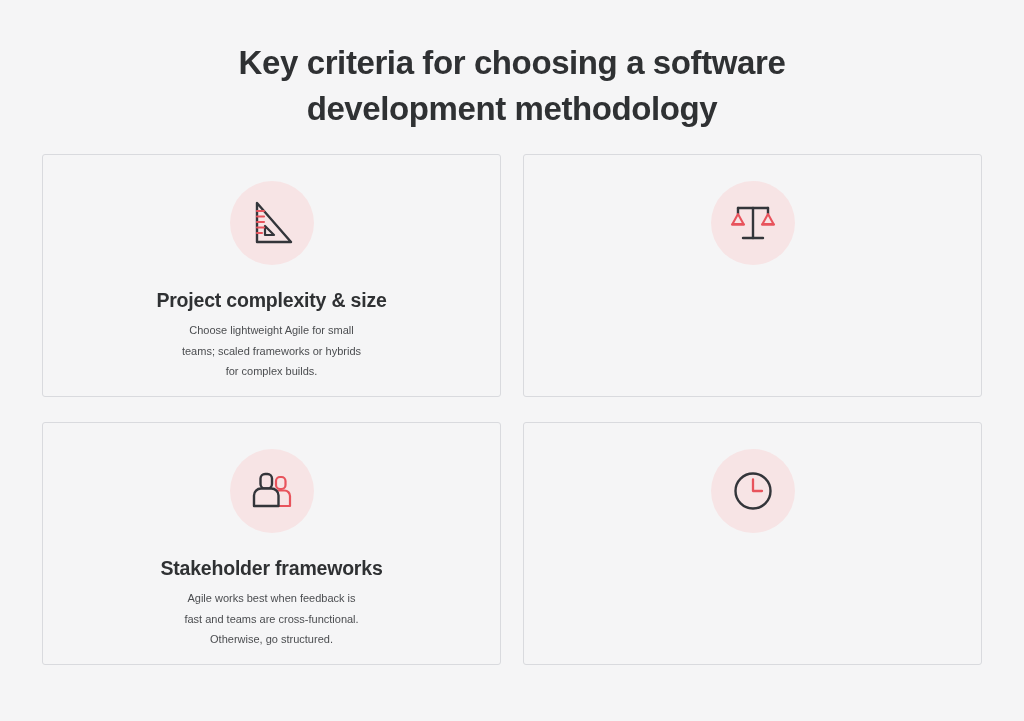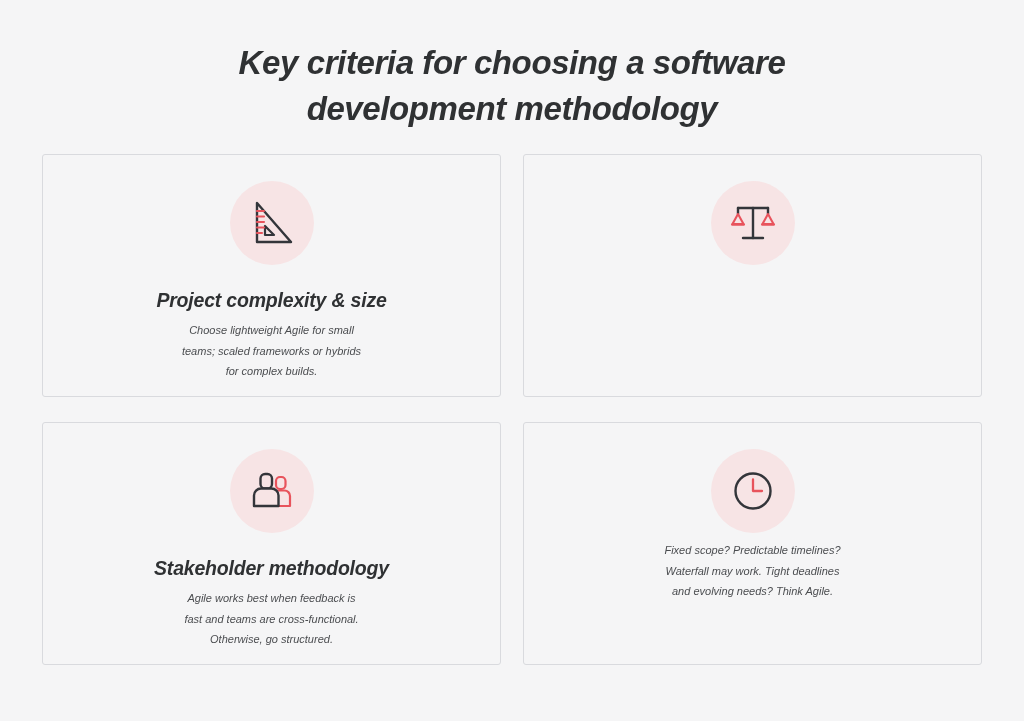--- a/index.html
+++ b/index.html
@@ -12,21 +12,20 @@
     background: #f5f5f6;
     font-family: "Liberation Sans", "DejaVu Sans", sans-serif;
     overflow: hidden;
   }
 
   .page {
     position: relative;
     width: 1024px;
     height: 721px;
     box-sizing: border-box;
-    font-style: italic;
   }
 
   .page-title {
     margin: 0;
     padding: 40px 140px 0 140px;
     text-align: center;
     font-size: 33px;
     line-height: 46px;
     font-weight: bold;
     letter-spacing: -0.4px;
@@ -154,34 +153,31 @@
               <rect x="30" y="12" width="9.5" height="12" rx="4"></rect>
               <path d="M26 41 L26 31 a5.5 5.5 0 0 1 5.5 -5.5 h7 a5.5 5.5 0 0 1 5.5 5.5 L44 41 Z"></path>
             </g>
             <g stroke="#33353a" stroke-width="2.4" stroke-linejoin="round" stroke-linecap="round" fill="#f7e4e5">
               <rect x="14.5" y="9" width="11.5" height="14.5" rx="4.6"></rect>
               <path d="M8 41 L8 30.5 a7 7 0 0 1 7 -7 h10.5 a7 7 0 0 1 7 7 L32.5 41 Z"></path>
             </g>
           </svg>
         </span>
       </div>
-      <h2 class="card-title">Stakeholder methodology</h2>
+      <h2 class="card-title">Stakeholder frameworks</h2>
       <p class="card-body">Agile works best when feedback is
 fast and teams are cross-functional.
 Otherwise, go structured.</p>
     </div>
 
     <div class="card">
       <div class="icon-circle">
         <span>
           <svg width="52" height="52" viewBox="0 0 52 52" fill="none">
             <circle cx="26" cy="26" r="17.5" stroke="#33353a" stroke-width="2.4" fill="none"></circle>
             <path d="M26 14.5 L26 26 L35 26" stroke="#e8535c" stroke-width="2.3" stroke-linecap="round" stroke-linejoin="round" fill="none"></path>
           </svg>
         </span>
       </div>
-      <p class="card-body">Fixed scope? Predictable timelines?
-Waterfall may work. Tight deadlines
-and evolving needs? Think Agile.</p>
     </div>
 
   </div>
 </div>
 
 </body></html>

